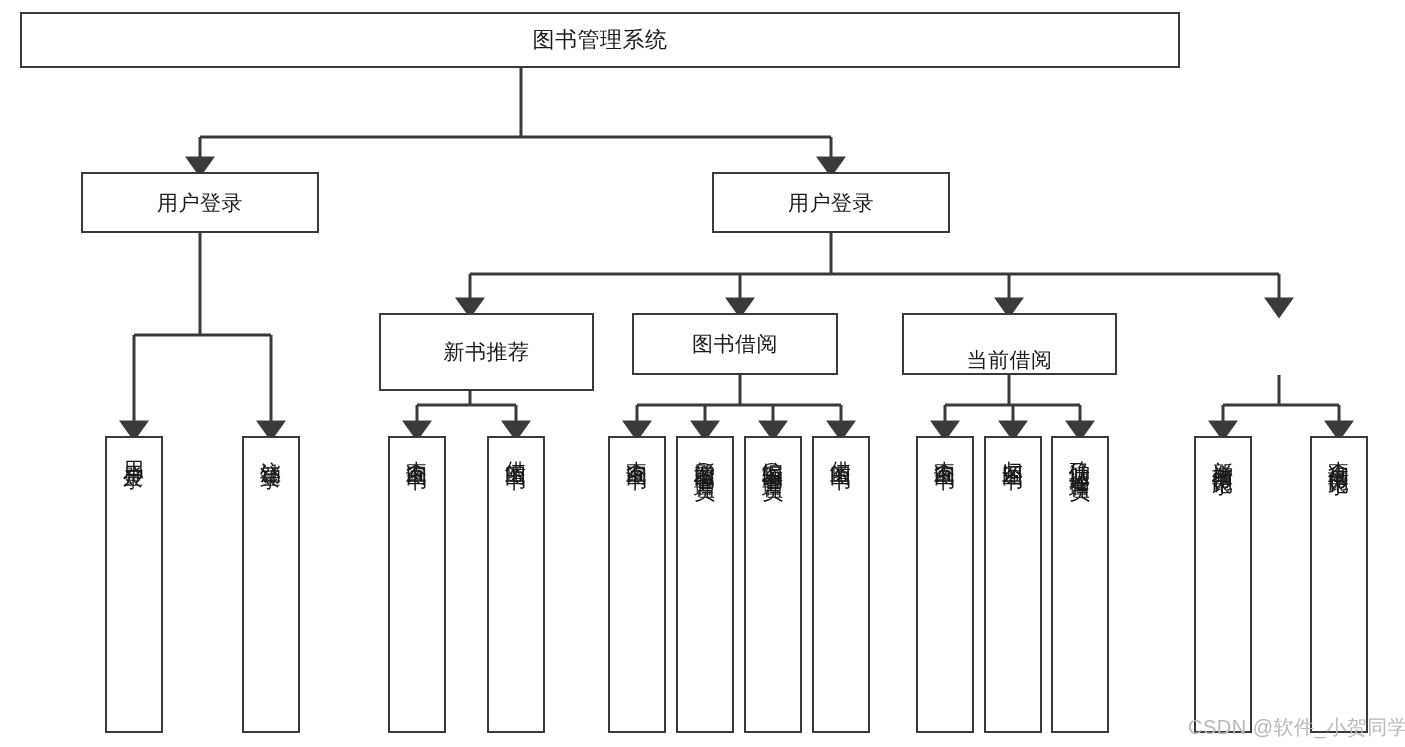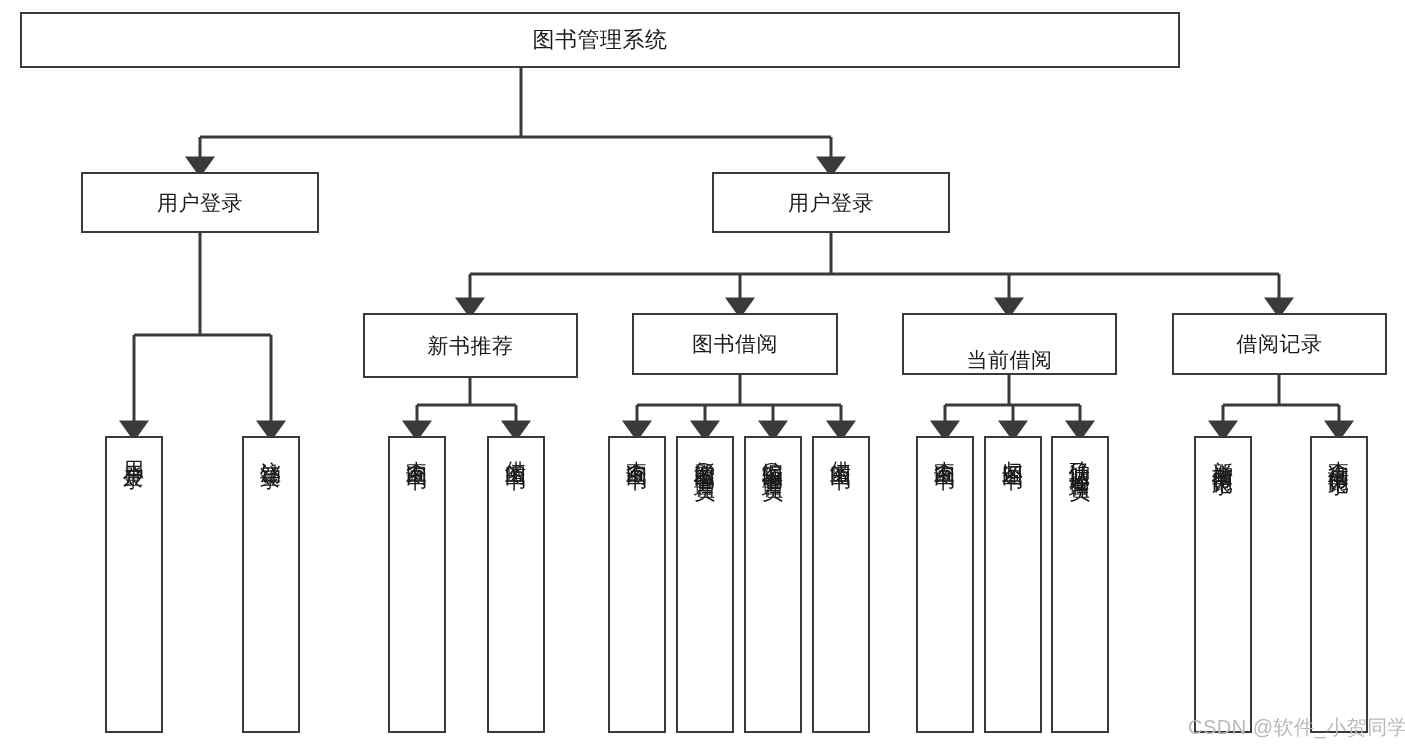--- a/index.html
+++ b/index.html
@@ -150,32 +150,29 @@
     <span class="node-label">图书管理系统</span>
   </div>
 
   <div class="node horizontal" style="left:81px; top:172px; width:238px; height:61px;">
     <span class="node-label">用户登录</span>
   </div>
   <div class="node horizontal" style="left:712px; top:172px; width:238px; height:61px;">
     <span class="node-label">用户登录</span>
   </div>
 
-  <div class="node horizontal" style="left:363px; top:313px; width:215px; height:65px;">
+  <div class="node horizontal" style="left:379px; top:313px; width:215px; height:78px;">
     <span class="node-label">新书推荐</span>
   </div>
   <div class="node horizontal" style="left:632px; top:313px; width:206px; height:62px;">
     <span class="node-label">图书借阅</span>
   </div>
   <div class="node horizontal" style="left:902px; top:313px; width:215px; height:62px;align-items:flex-end;">
     <span class="node-label">当前借阅</span>
   </div>
-  <div class="node horizontal" style="left:1172px; top:313px; width:215px; height:62px;">
-    <span class="node-label">借阅记录</span>
-  </div>
 
   <div class="node vertical" style="left:105px; top:436px; width:58px; height:297px;">
     <span class="node-label">用户登录</span>
   </div>
   <div class="node vertical" style="left:242px; top:436px; width:58px; height:297px;">
     <span class="node-label">注销登录</span>
   </div>
   <div class="node vertical" style="left:388px; top:436px; width:58px; height:297px;">
     <span class="node-label">查询图书</span>
   </div>

